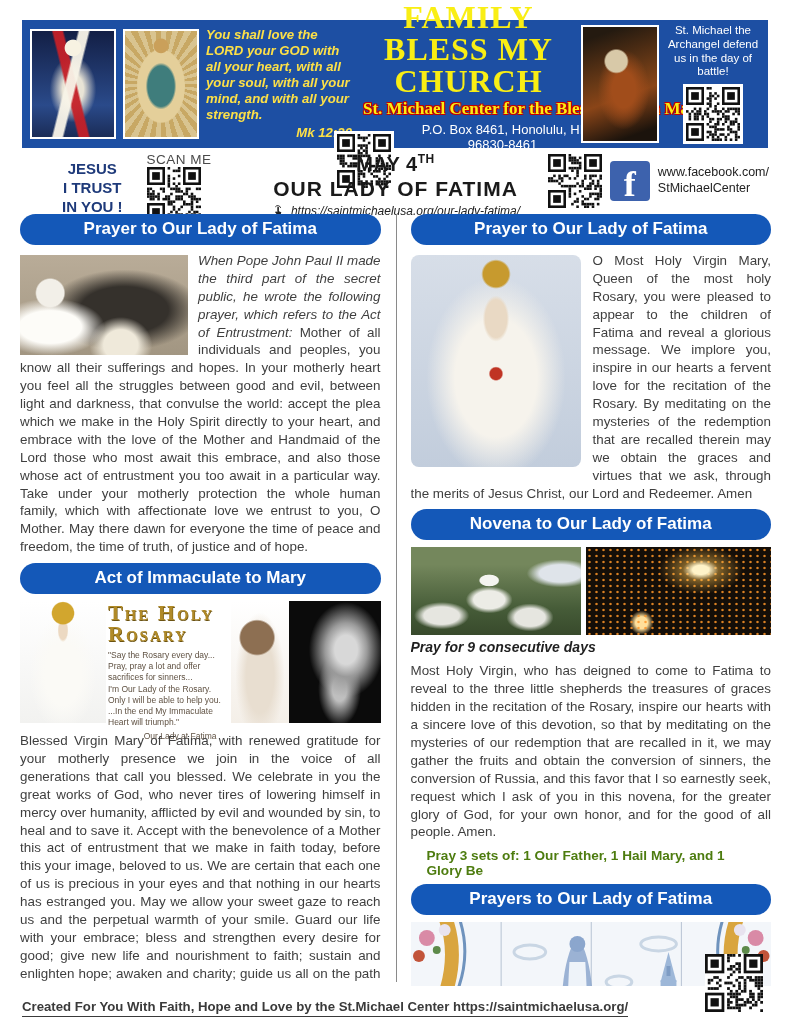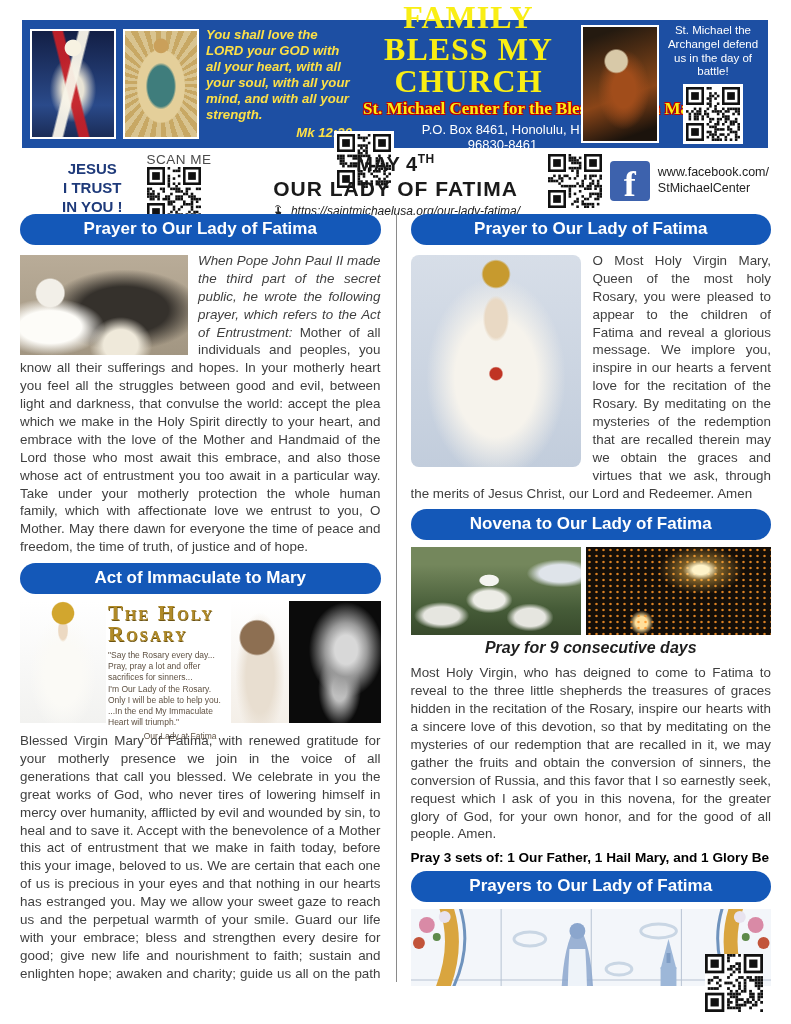--- a/index.html
+++ b/index.html
@@ -115,22 +115,22 @@
      radial-gradient(ellipse at 18% 78%, #e6e6e0 0 9%, rgba(0,0,0,0) 14%),
      radial-gradient(ellipse at 70% 80%, #e6e6e0 0 9%, rgba(0,0,0,0) 14%),
      radial-gradient(ellipse at 88% 30%, #dfe4ea 0 10%, rgba(0,0,0,0) 16%),
      linear-gradient(180deg,#74875c 20%,#465c38 70%,#384a2c);}
   .nv-right{width:52%;background:
      radial-gradient(ellipse at 62% 26%, #fff3c8 0 5%, rgba(255,195,80,.45) 11%, rgba(0,0,0,0) 26%),
      radial-gradient(circle, rgba(255,150,40,.85) 0 .8px, rgba(0,0,0,0) 1.6px),
      radial-gradient(circle at 30% 86%, #ffdf9a 0 4%, rgba(0,0,0,0) 8%),
      #140e08;
      background-size:auto,7px 6px,auto,auto;}
-  .nv-caption{text-align:center;font-weight:bold;font-style:italic;font-size:16px;color:#1f1f1f;margin:2px 0 4px;}
-  .nv-instr{font-weight:bold;font-size:13.6px;color:#000000;margin:0 0 6px;}
+  .nv-caption{text-align:left;font-weight:bold;font-style:italic;font-size:14px;color:#1f1f1f;margin:2px 0 4px;}
+  .nv-instr{font-weight:bold;font-size:13.6px;color:#4d7c0f;margin:0 16px 6px;}
 
   .tiles{height:142px;}
   .tiles svg{display:block;width:100%;height:100%;}
 
   
   .footer{position:absolute;left:22px;bottom:10px;font-size:13.2px;font-weight:bold;color:#3a3a3a;}
   .footer .u{border-bottom:1.5px solid #3a3a3a;padding-bottom:2px;}
   .footer-qr{position:absolute;right:28px;bottom:12px;width:58px;height:58px;}
 </style>
 </head>
@@ -797,20 +797,23 @@
             <rect x="226" y="92" width="86" height="40"></rect>
             <rect x="252" y="58" width="16" height="40"></rect>
             <polygon points="260,30 252,60 268,60"></polygon>
             <rect x="258" y="44" width="4" height="10" fill="#7e9cc4"></rect>
           </g>
         </svg>
       </div>
     </div>
   </div>
 
+  <div class="footer">
+    <span class="u">Created For You With Faith, Hope and Love by the St.Michael Center https://saintmichaelusa.org/</span>
+  </div>
   <div class="qr footer-qr">
       <svg viewBox="0 0 100 100" preserveAspectRatio="none">
         <rect x="38.095238095238095" y="0" width="4.761904761904762" height="4.761904761904762" fill="#111"></rect>
         <rect x="42.857142857142854" y="0" width="4.761904761904762" height="4.761904761904762" fill="#111"></rect>
         <rect x="47.61904761904762" y="0" width="4.761904761904762" height="4.761904761904762" fill="#111"></rect>
         <rect x="57.14285714285714" y="0" width="4.761904761904762" height="4.761904761904762" fill="#111"></rect>
         <rect x="38.095238095238095" y="4.761904761904762" width="4.761904761904762" height="4.761904761904762" fill="#111"></rect>
         <rect x="38.095238095238095" y="9.523809523809524" width="4.761904761904762" height="4.761904761904762" fill="#111"></rect>
         <rect x="52.38095238095238" y="14.285714285714285" width="4.761904761904762" height="4.761904761904762" fill="#111"></rect>
         <rect x="57.14285714285714" y="14.285714285714285" width="4.761904761904762" height="4.761904761904762" fill="#111"></rect>

